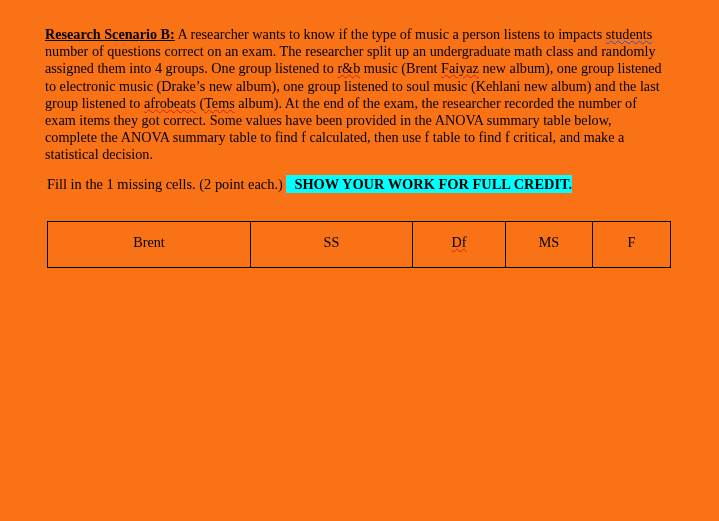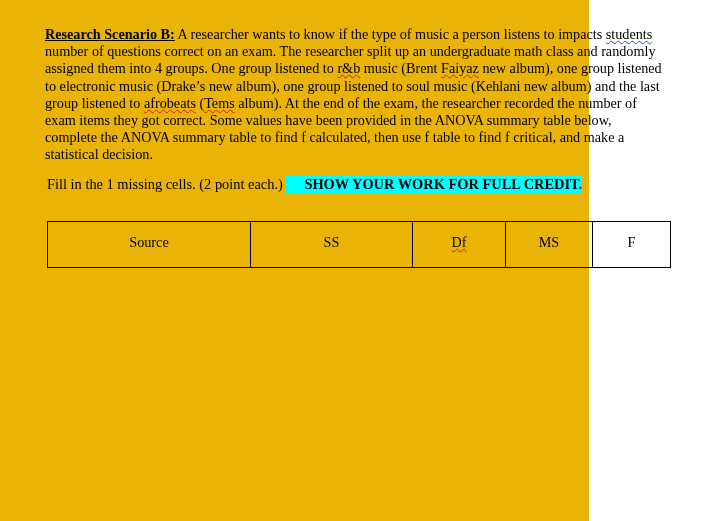--- a/index.html
+++ b/index.html
@@ -10,23 +10,23 @@
   body {
     width: 719px;
     height: 521px;
     overflow: hidden;
     font-family: "Liberation Serif", "DejaVu Serif", serif;
     color: #000000;
   }
 
   .page {
     position: relative;
-    width: 589px;
+    width: 719px;
     height: 521px;
-    background: #eab308;
+    background: #f97316;
   }
 
   
   .scenario {
     position: absolute;
     left: 45px;
     top: 26px;
     width: 622px;
     font-size: 14.2px;
     line-height: 17.2px;
@@ -58,21 +58,21 @@
     position: absolute;
     left: 47px;
     top: 175px;
     font-size: 14.4px;
     line-height: 19px;
     white-space: nowrap;
   }
   .highlight {
     background: #00ffff;
     font-weight: bold;
-    padding: 1px 0 1px 18px;
+    padding: 1px 0 1px 8px;
   }
 
   
   .anova-wrap {
     position: absolute;
     left: 47px;
     top: 221px;
     width: 623px;
   }
   table.anova {
@@ -123,21 +123,21 @@
     <table class="anova">
       <colgroup>
         <col class="col-source">
           <col class="col-ss">
           <col class="col-df">
           <col class="col-ms">
           <col class="col-f">
       </colgroup>
       <tbody>
         <tr class="row-head">
-          <td>Source</td>
+          <td>Brent</td>
           <td>SS</td>
           <td><span class="sp-red">Df</span></td>
           <td>MS</td>
           <td>F</td>
         </tr>
 
 
 
       </tbody>
     </table>

